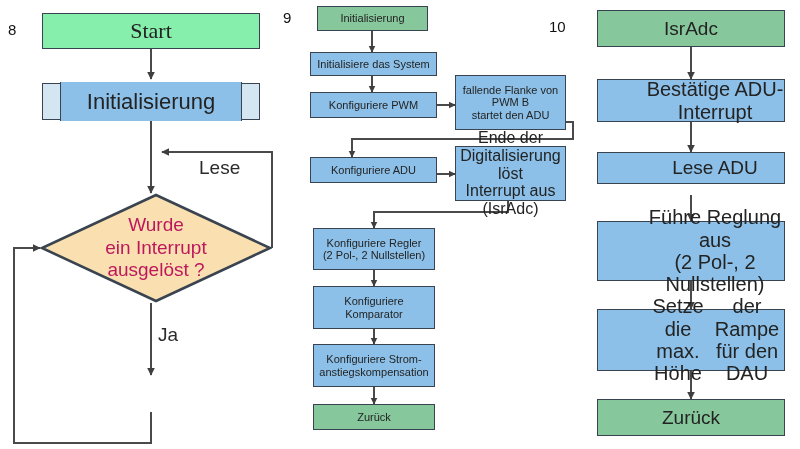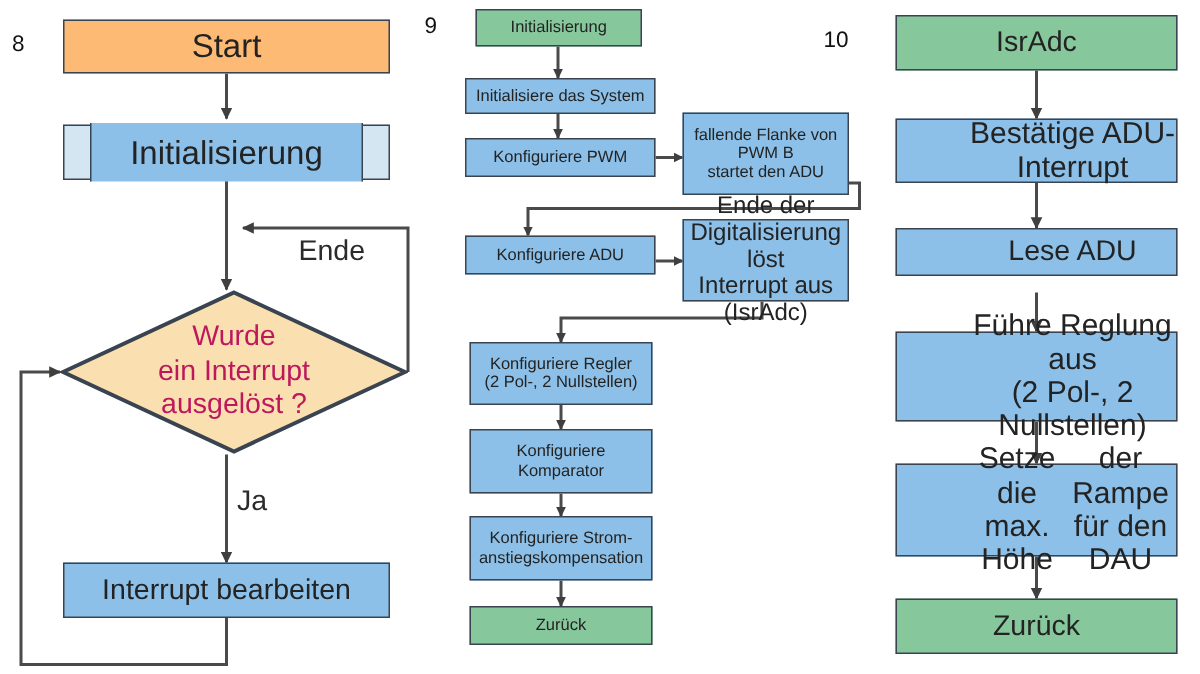--- a/index.html
+++ b/index.html
@@ -6,21 +6,21 @@
   body{width:800px;height:449px;position:relative;overflow:hidden;
        font-family:"Liberation Sans",sans-serif;color:#1a1a1a;}
   .canvas{position:absolute;inset:0;}
   svg.wires{position:absolute;left:0;top:0;width:800px;height:449px;pointer-events:none;}
 
   .col-num{position:absolute;font-size:15px;color:#111;line-height:1;}
 
   .node{position:absolute;box-sizing:border-box;border:1.6px solid #3a4450;
         display:flex;align-items:center;justify-content:center;text-align:center;
         line-height:1.12;color:#232323;}
-  .orange{background:#fdba74;}
+  .orange{background:#86efac;font-family:Liberation Serif, serif;}
   .blue{background:#8CC0E8;}
   .green{background:#87C79C;}
 
   
   .subproc{position:absolute;box-sizing:border-box;border:1.6px solid #3a4450;
            background:#D3E6F2;}
   .subproc .inner{position:absolute;top:-1.6px;bottom:-1.6px;left:17px;right:17px;
                   border-left:1.6px solid #3a4450;border-right:1.6px solid #3a4450;
                   background:#8CC0E8;display:flex;align-items:center;justify-content:center;
                   text-align:center;color:#232323;}
@@ -97,24 +97,23 @@
     </svg>
     <div class="dtext fs19">
       <div>
         <div>Wurde</div>
         <div>ein Interrupt</div>
         <div>ausgelöst ?</div>
       </div>
     </div>
   </div>
 
-  <div class="edge-label fs19" style="left:199px;top:158px;">Ende</div>
+  <div class="edge-label fs19" style="left:199px;top:158px;">Lese</div>
   <div class="edge-label fs19" style="left:158px;top:325px;">Ja</div>
 
-  <div class="node blue fs19" style="left:42px;top:375px;width:218px;height:37px;">Interrupt bearbeiten</div>
 
   <div class="col-num" style="left:283px;top:10px;">9</div>
 
   <div class="node green fs11" style="left:317px;top:6px;width:111px;height:25px;">Initialisierung</div>
 
   <div class="node blue fs11" style="left:310px;top:92px;width:127px;height:26px;">Konfiguriere PWM</div>
 
   <div class="node blue fs11" style="left:310px;top:52px;width:127px;height:24px;">Initialisiere das System</div>
 
   <div class="node blue fs11" style="left:455px;top:75px;width:111px;height:55px;flex-direction:column;">

